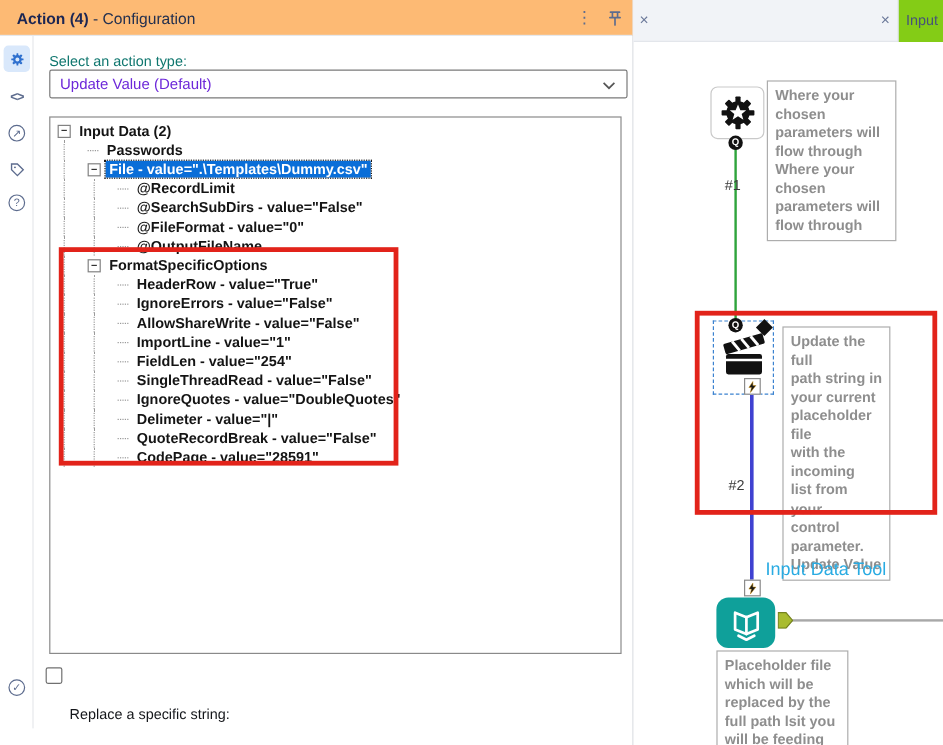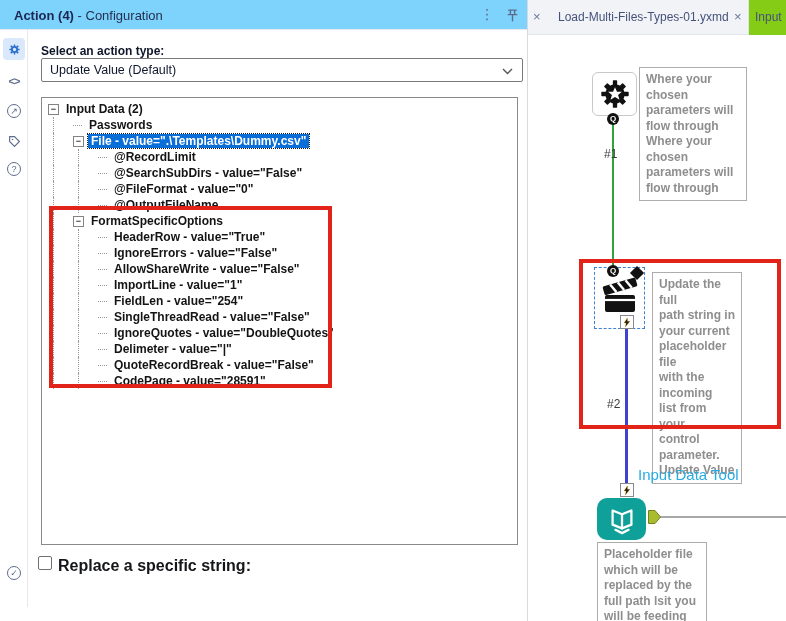--- a/index.html
+++ b/index.html
@@ -2,50 +2,50 @@
 <html><head>
 <meta charset="utf-8">
 <style>
   * { margin:0; padding:0; box-sizing:border-box; }
   html,body { width:786px; height:621px; overflow:hidden; }
   body { font-family:"Liberation Sans", sans-serif; background:#fff; position:relative; }
   #app { position:relative; width:786px; height:621px; background:#fff; }
 
   
   #panel { position:absolute; left:0; top:0; width:528px; height:621px; background:#fff; border-right:1px solid #d6dade; }
-  .p-header { position:absolute; left:0; top:0; width:100%; height:30px; border-bottom:1px solid #e6e8ec; background:#7dd3fc; }
+  .p-header { position:absolute; left:0; top:0; width:100%; height:30px; border-bottom:1px solid #e6e8ec; background:#fdba74; }
   .p-title { position:absolute; left:14px; top:8px; font-size:13px; color:#23304f; }
   .p-title b { color:#1c2653; font-weight:bold; }
   .hdr-kebab { position:absolute; left:479px; top:6px; font-size:14px; color:#5d6c8e; width:16px; text-align:center; cursor:pointer; }
   .hdr-pin { position:absolute; left:505px; top:8px; width:15px; height:15px; }
 
   .p-rail { position:absolute; left:0; top:30px; width:28px; height:577px; border-right:1px solid #e6e8ec; background:#fff; }
   .rail-ic { position:absolute; left:3px; width:22px; height:22px; display:flex; align-items:center; justify-content:center; font-size:11px; color:#5d6c8e; border-radius:4px; }
   .rail-ic.sel { background:#d9e8fb; color:#2d6fce; }
   .circ { border:1.2px solid #5d6c8e; border-radius:50%; width:14px; height:14px; display:flex; align-items:center; justify-content:center; font-size:9px; line-height:1; }
   .code-gl { font-weight:bold; letter-spacing:-1px; font-size:11px; }
 
   .p-content { position:absolute; left:28px; top:30px; width:500px; height:577px; }
-  .form-label { position:absolute; font-size:12px; font-weight:700; color:#0f172a; }
-  .dropdown { position:absolute; left:13px; top:28px; width:482px; height:24px; border:1px solid #7a7a7a; border-radius:2px; background:#fff; display:flex; align-items:center; padding:0 8px; font-size:12.5px; color:#0f172a; cursor:pointer; }
+  .form-label { position:absolute; font-size:12px; font-weight:400; color:#0f766e; }
+  .dropdown { position:absolute; left:13px; top:28px; width:482px; height:24px; border:1px solid #7a7a7a; border-radius:2px; background:#fff; display:flex; align-items:center; padding:0 8px; font-size:12.5px; color:#6d28d9; cursor:pointer; }
   .dd-chev { position:absolute; right:9px; top:9px; }
 
   .treebox { position:absolute; left:13px; top:67px; width:477px; height:448px; border:1px solid #8a8a8a; background:#fff; overflow:hidden; padding:3px 0 0 6px; }
   .trow { height:16px; display:flex; align-items:center; font-size:12px; font-weight:600; color:#141414; white-space:nowrap; }
   .guide { width:20px; align-self:stretch; border-left:1px dotted #9a9a9a; margin-left:5px; }
   .expander { width:11px; height:11px; border:1px solid #828282; background:#fff; font-size:9px; line-height:9px; text-align:center; color:#333; margin-right:4px; flex:none; cursor:pointer; }
   .stub { width:9px; border-top:1px dotted #9a9a9a; margin-right:4px; flex:none; }
   .tlabel { padding:0 3px; }
   .tlabel.sel { background:#0a6ed8; color:#fff; outline:1px dotted #1b1b1b; }
 
   .hl-rect { position:absolute; border:4px solid #e2231a; pointer-events:none; z-index:30; }
   #hl-config { left:49px; top:206px; width:283px; height:182px; }
 
   .cb-box { position:absolute; left:10px; top:526px; width:14px; height:14px; border:1px solid #707070; border-radius:2px; background:#fff; cursor:pointer; }
-  .cb-label { position:absolute; left:30px; top:527px; font-size:16px; font-weight:700; color:#14161a; }
+  .cb-label { position:absolute; left:30px; top:558px; font-size:12px; font-weight:400; color:#14161a; }
   .dis-input { position:absolute; left:30px; top:545px; width:459px; height:21px; background:#efefef; border:1px solid #dadada; font-size:12px; color:#8a8a8a; display:flex; align-items:center; padding:0 8px; }
 
   
   #canvas { position:absolute; left:528px; top:0; width:258px; height:621px; background:#fff; }
   .tabstrip { position:absolute; left:0; top:0; width:258px; height:35px; background:#f1f3f7; border-bottom:1px solid #e3e6eb; }
   .tab-close-prev { position:absolute; left:5px; top:9px; font-size:13px; color:#6b7899; cursor:pointer; }
   .tab1-label { position:absolute; left:30px; top:10px; font-size:12px; color:#46527a; white-space:nowrap; cursor:pointer; }
   .tab1-close { position:absolute; left:206px; top:9px; font-size:13px; color:#6b7899; cursor:pointer; }
   .tab-sep { position:absolute; left:220px; top:0; width:1px; height:35px; background:#dde1e8; }
   .tab2 { position:absolute; left:221px; top:0; width:37px; height:35px; background:#84cc16; cursor:pointer; }
@@ -256,21 +256,20 @@
       <div class="cb-label">Replace a specific string:</div>
 
     </div>
 
     <div class="hl-rect" id="hl-config"></div>
   </div>
 
   <div id="canvas">
     <div class="tabstrip">
       <div class="tab-close-prev">×</div>
-      <div class="tab1-label">Load-Multi-Files-Types-01.yxmd</div>
       <div class="tab1-close">×</div>
       <div class="tab-sep"></div>
       <div class="tab2">
         <div class="tab2-label">Input</div>
       </div>
     </div>
 
     <div class="conn" id="conn-green"></div>
     <div class="conn" id="conn-blue"></div>
     <div class="conn" id="conn-gray"></div>

